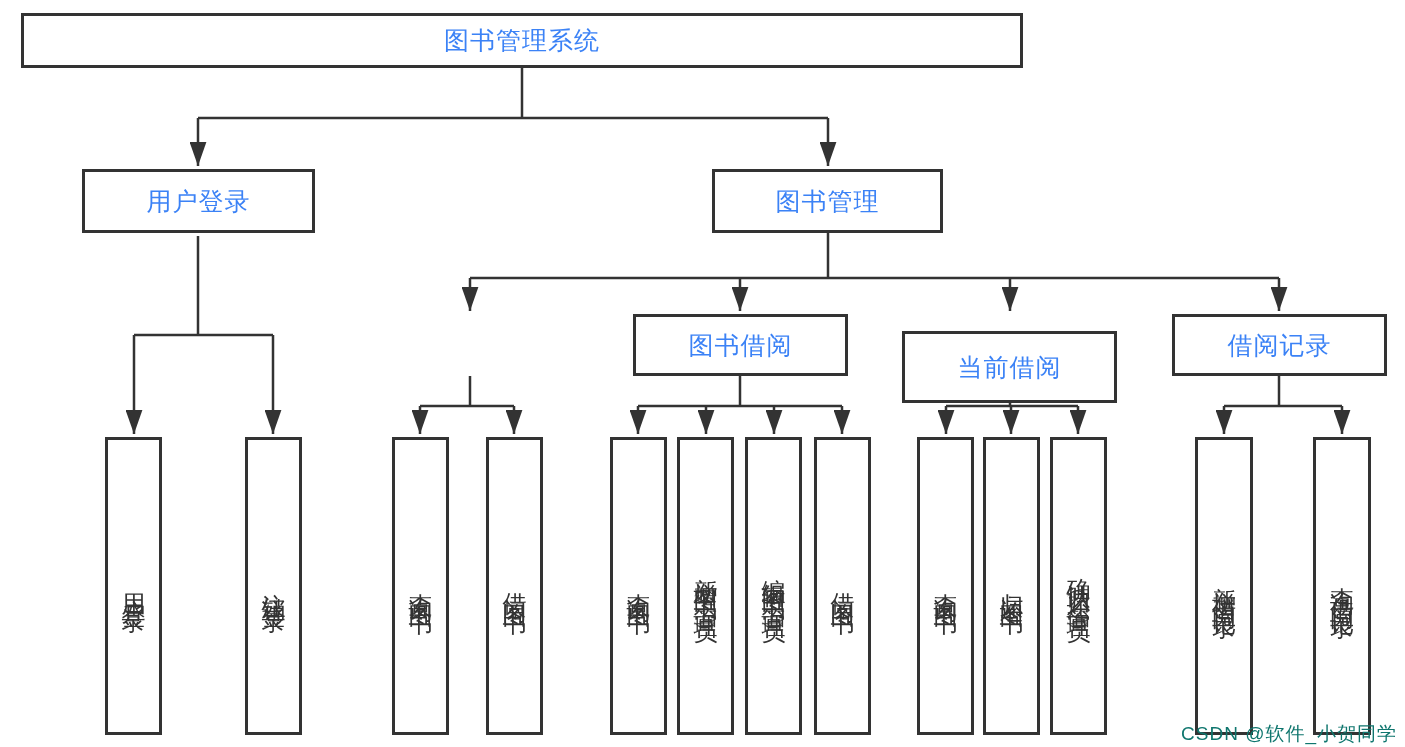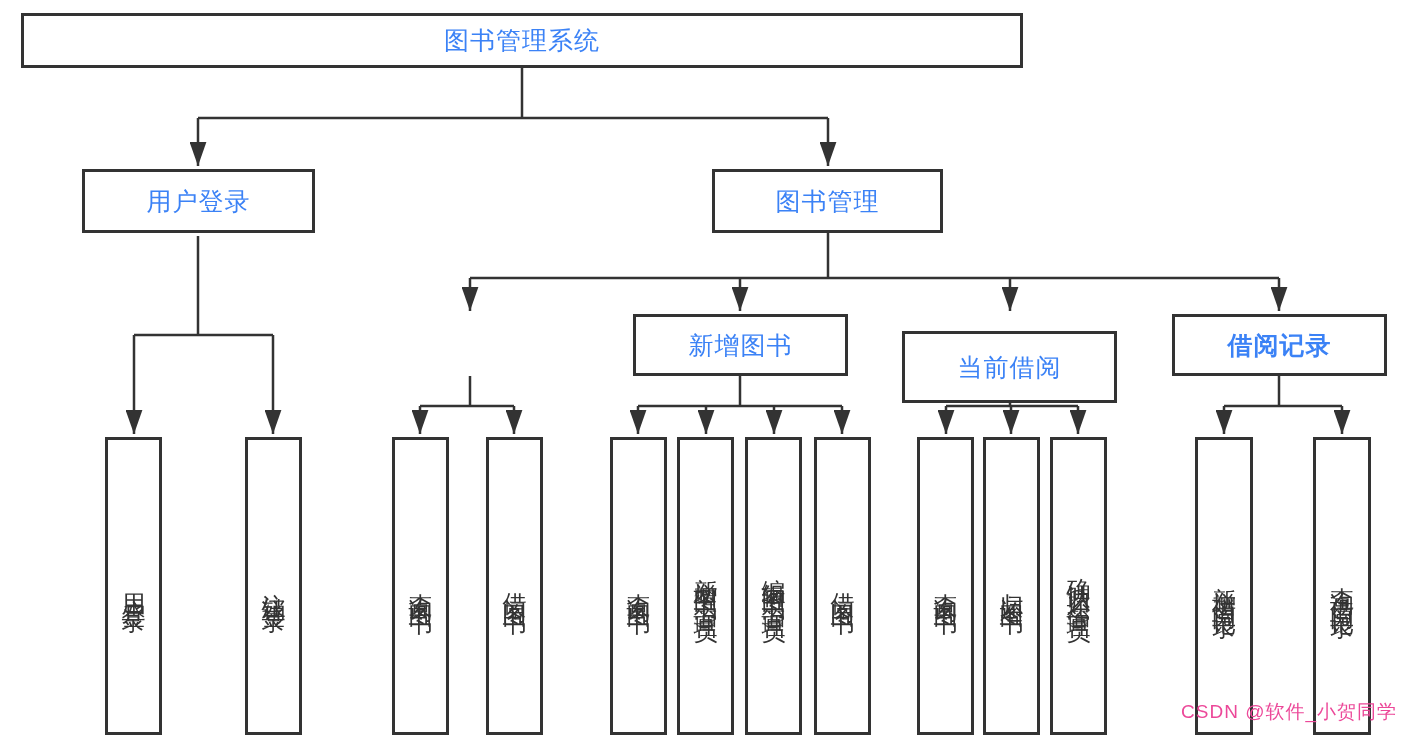--- a/index.html
+++ b/index.html
@@ -41,22 +41,22 @@
   }
   .vnode .vtext {
     writing-mode: vertical-rl;
     letter-spacing: 6px;
     line-height: 1;
     max-height: 288px;
   }
   .watermark {
     position: absolute;
     right: 8px;
-    bottom: 22px;
-    color: #ec4899;
+    bottom: 0;
+    color: #0f766e;
     font-size: 19px;
     letter-spacing: 1px;
     pointer-events: none;
     text-align: center;
   }
 </style>
 </head>
 <body>
 
 <div id="stage">
@@ -116,26 +116,26 @@
   </div>
 
   <div class="node" style="left:82px; top:169px; width:233px; height:64px;">
     <span>用户登录</span>
   </div>
   <div class="node" style="left:712px; top:169px; width:231px; height:64px;">
     <span>图书管理</span>
   </div>
 
   <div class="node" style="left:633px; top:314px; width:215px; height:62px;">
-    <span>新增图书</span>
+    <span>图书借阅</span>
   </div>
   <div class="node" style="left:902px; top:331px; width:215px; height:72px;">
     <span>当前借阅</span>
   </div>
-  <div class="node" style="left:1172px; top:314px; width:215px; height:62px;font-weight:bold;">
+  <div class="node" style="left:1172px; top:314px; width:215px; height:62px;">
     <span>借阅记录</span>
   </div>
 
   <div class="vnode" style="left:105px;">
     <span class="vtext">用户登录</span>
   </div>
   <div class="vnode" style="left:245px;">
     <span class="vtext">注销登录</span>
   </div>
 

